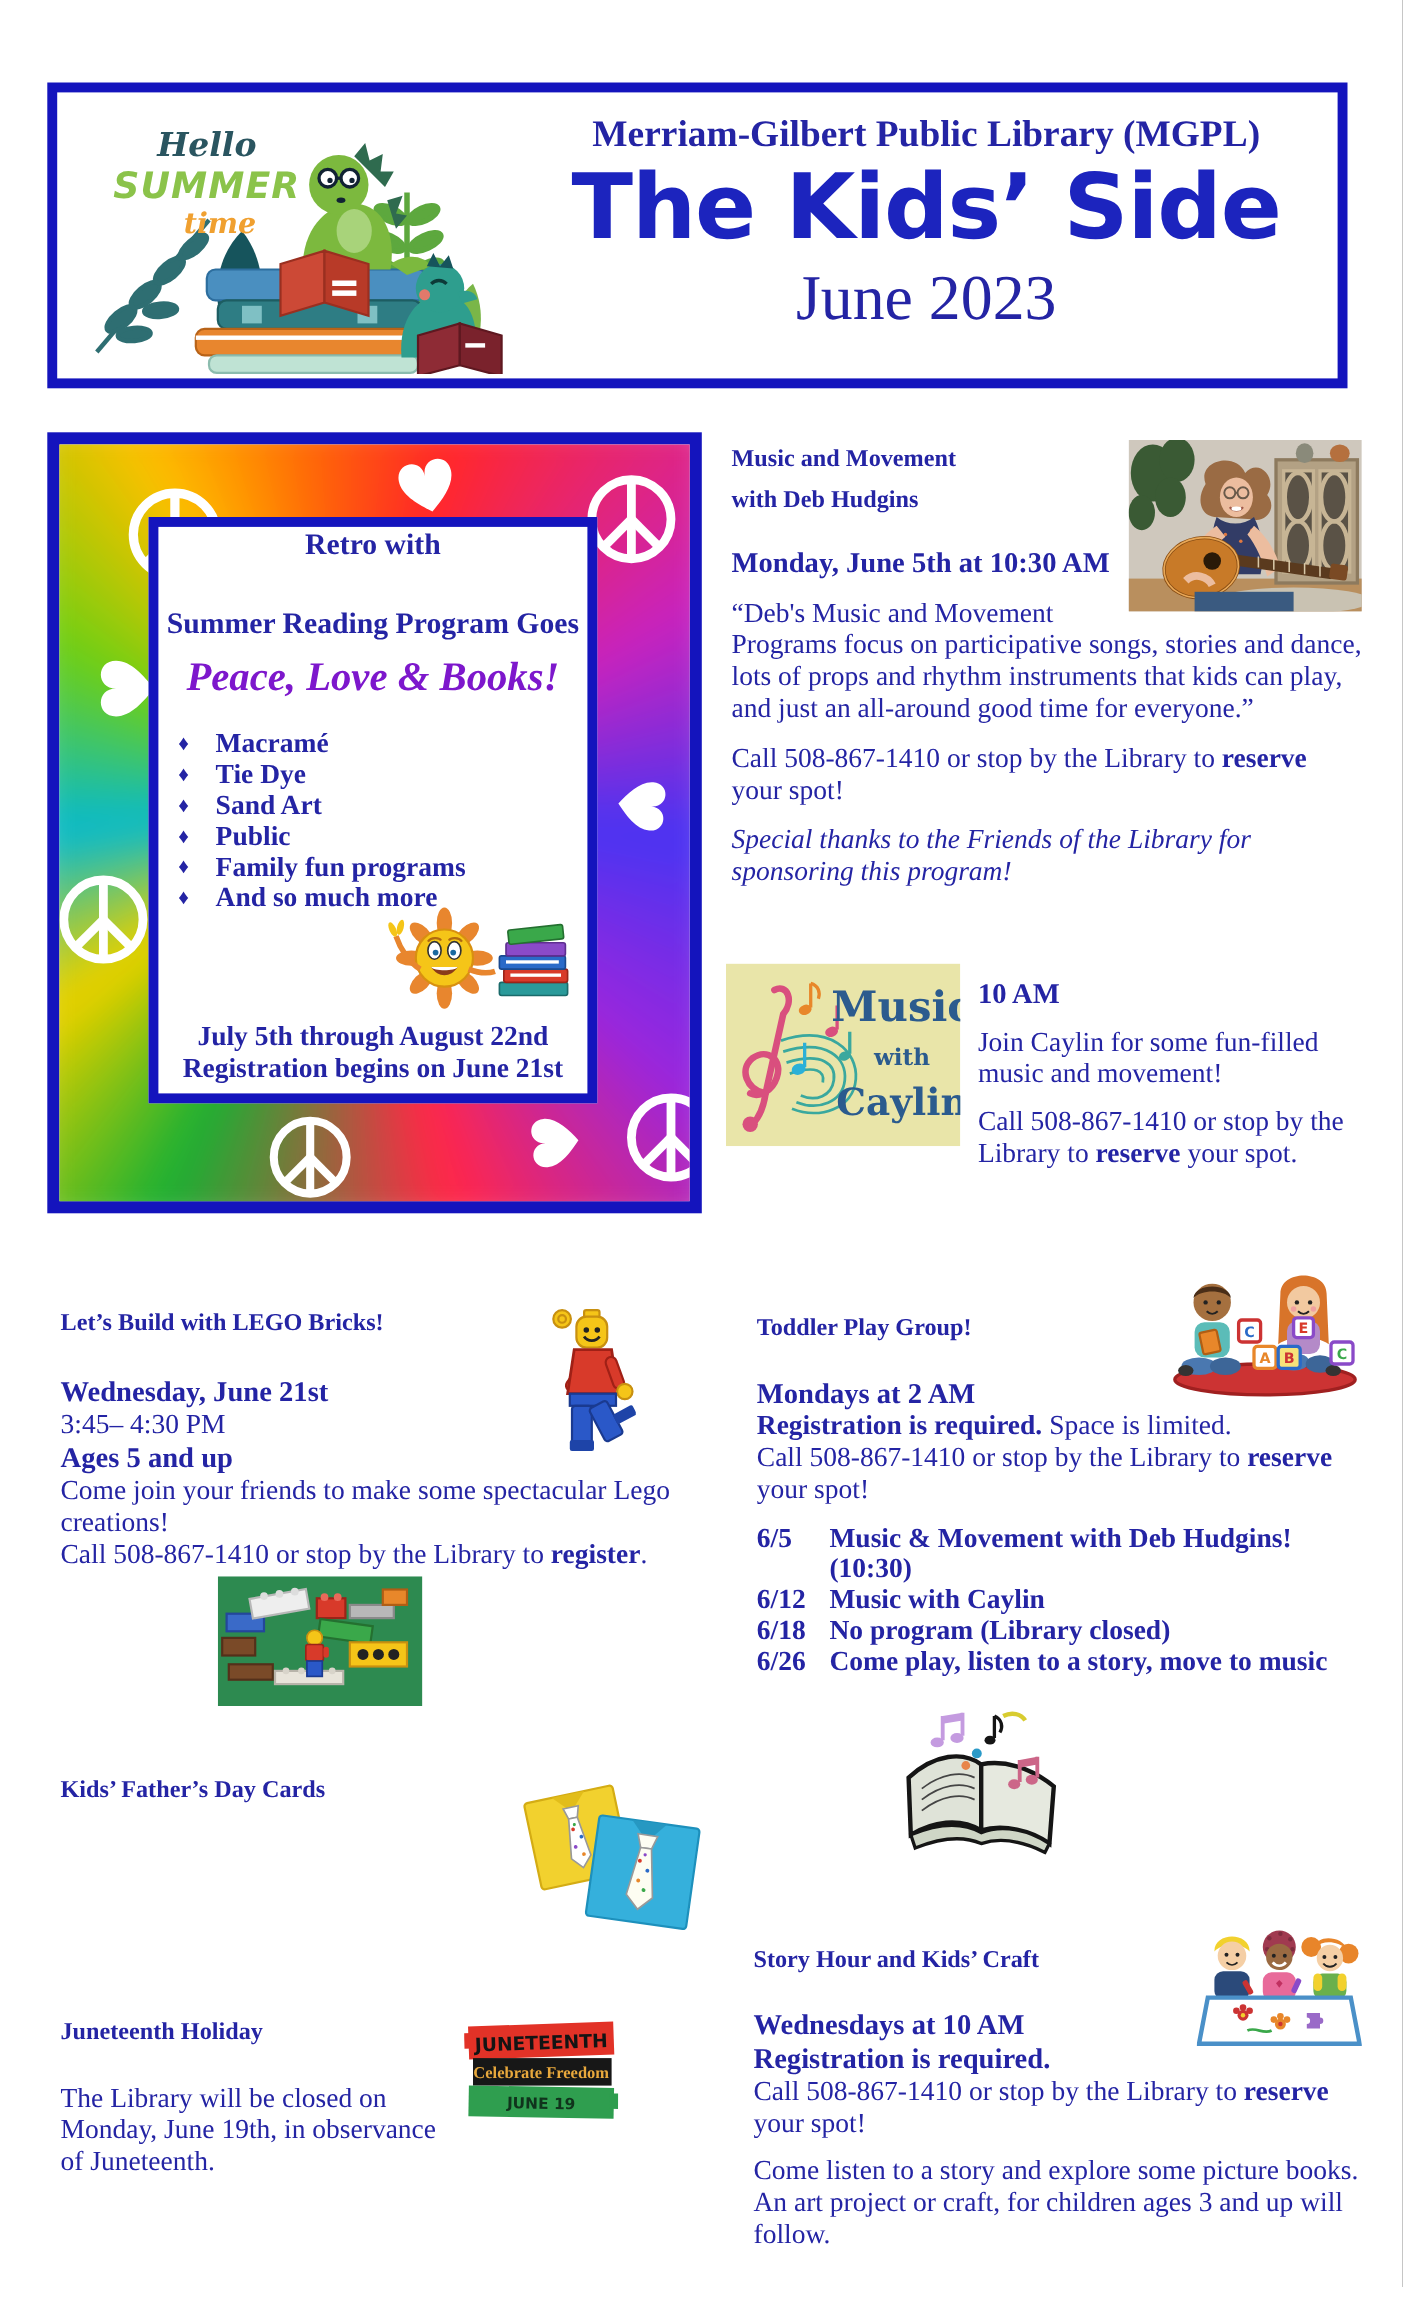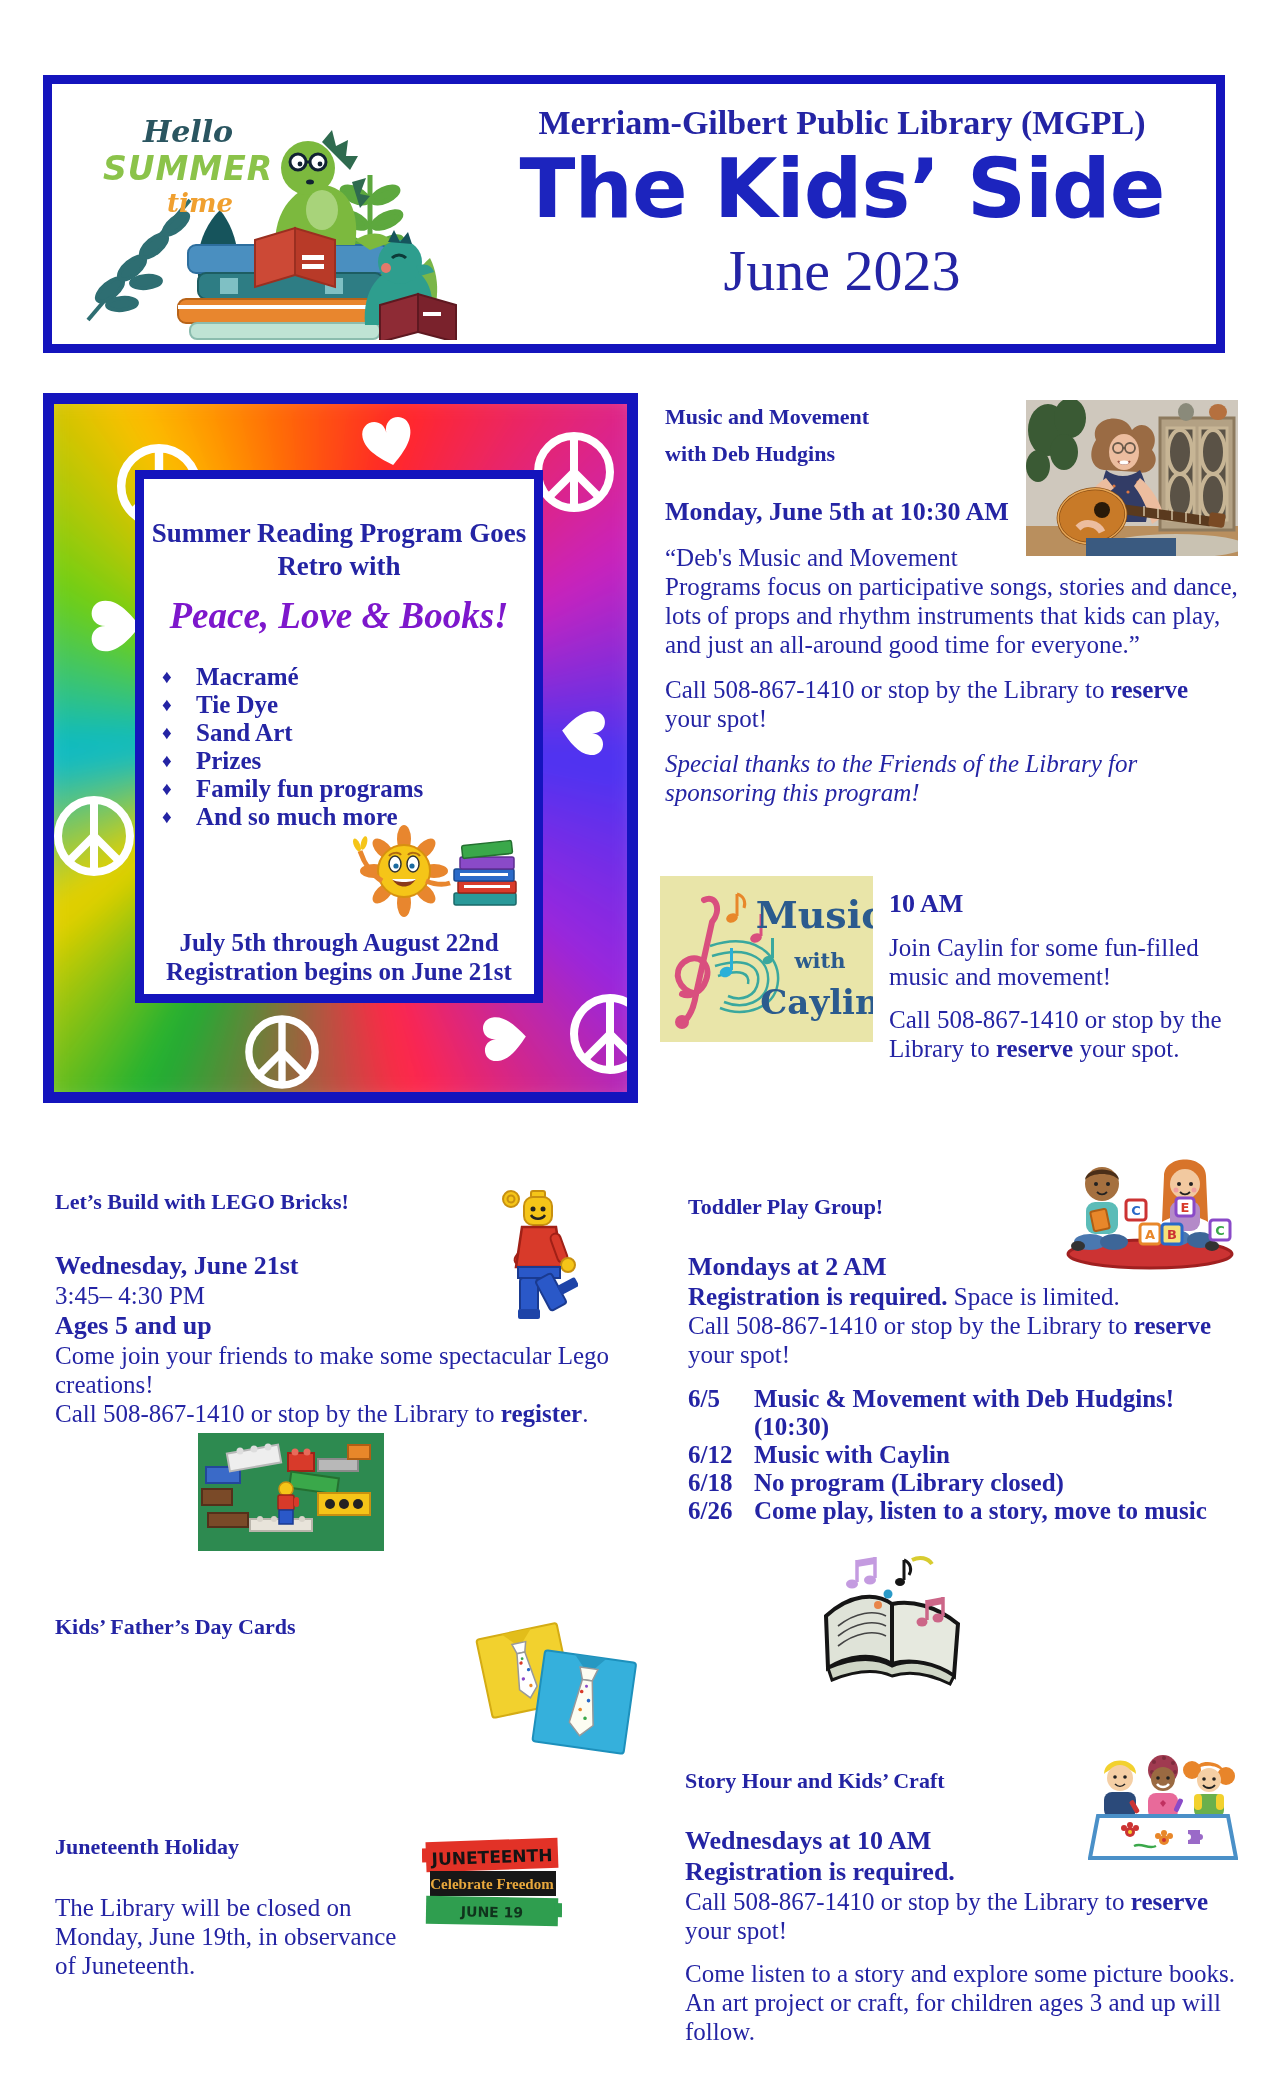--- a/index.html
+++ b/index.html
@@ -179,39 +179,39 @@
       <use href="#heart" transform="translate(330,18) rotate(-12) scale(1.1)"></use>
       <use href="#peace" transform="translate(520,68)"></use>
       <use href="#heart" transform="translate(40,222) rotate(-90) scale(1.15)"></use>
       <use href="#peace" transform="translate(40,432)"></use>
       <use href="#heart" transform="translate(548,330) rotate(95)"></use>
       <use href="#peace" transform="translate(228,648) scale(0.92)"></use>
       <use href="#heart" transform="translate(432,636) rotate(-95)"></use>
       <use href="#peace" transform="translate(556,630)"></use>
     </svg>
     <div id="summer-inner">
+      <div class="sp-head" style="margin-top:0;">Retro with</div>
       <div class="sp-head">Summer Reading Program Goes</div>
-      <div class="sp-head" style="margin-top:0;">Retro with</div>
       <div class="sp-title">Peace, Love &amp; Books!</div>
       <ul class="sp-list">
         <li>
             <span class="marker">♦</span>
             <span>Macramé</span>
           </li>
         <li>
             <span class="marker">♦</span>
             <span>Tie Dye</span>
           </li>
         <li>
             <span class="marker">♦</span>
             <span>Sand Art</span>
           </li>
         <li>
             <span class="marker">♦</span>
-            <span>Prizes</span>
+            <span>Public</span>
           </li>
         <li>
             <span class="marker">♦</span>
             <span>Family fun programs</span>
           </li>
         <li>
             <span class="marker">♦</span>
             <span>And so much more</span>
           </li>
       </ul>

